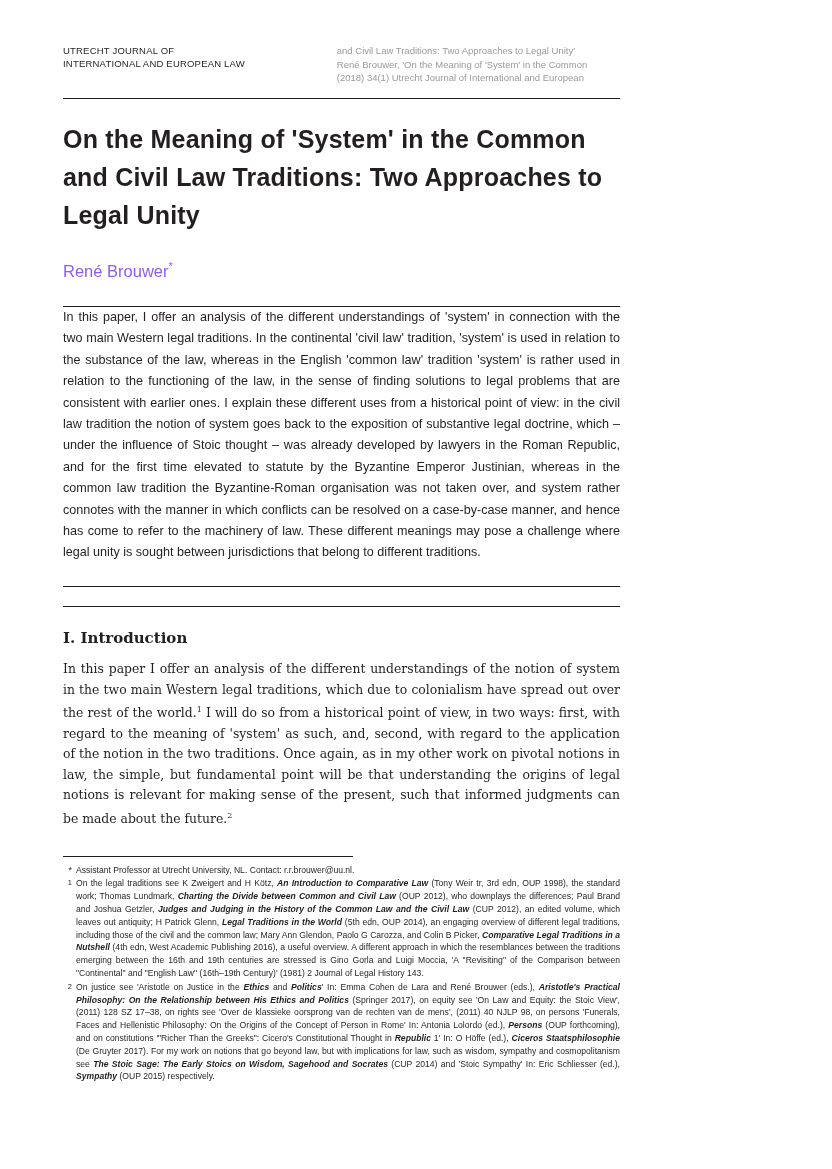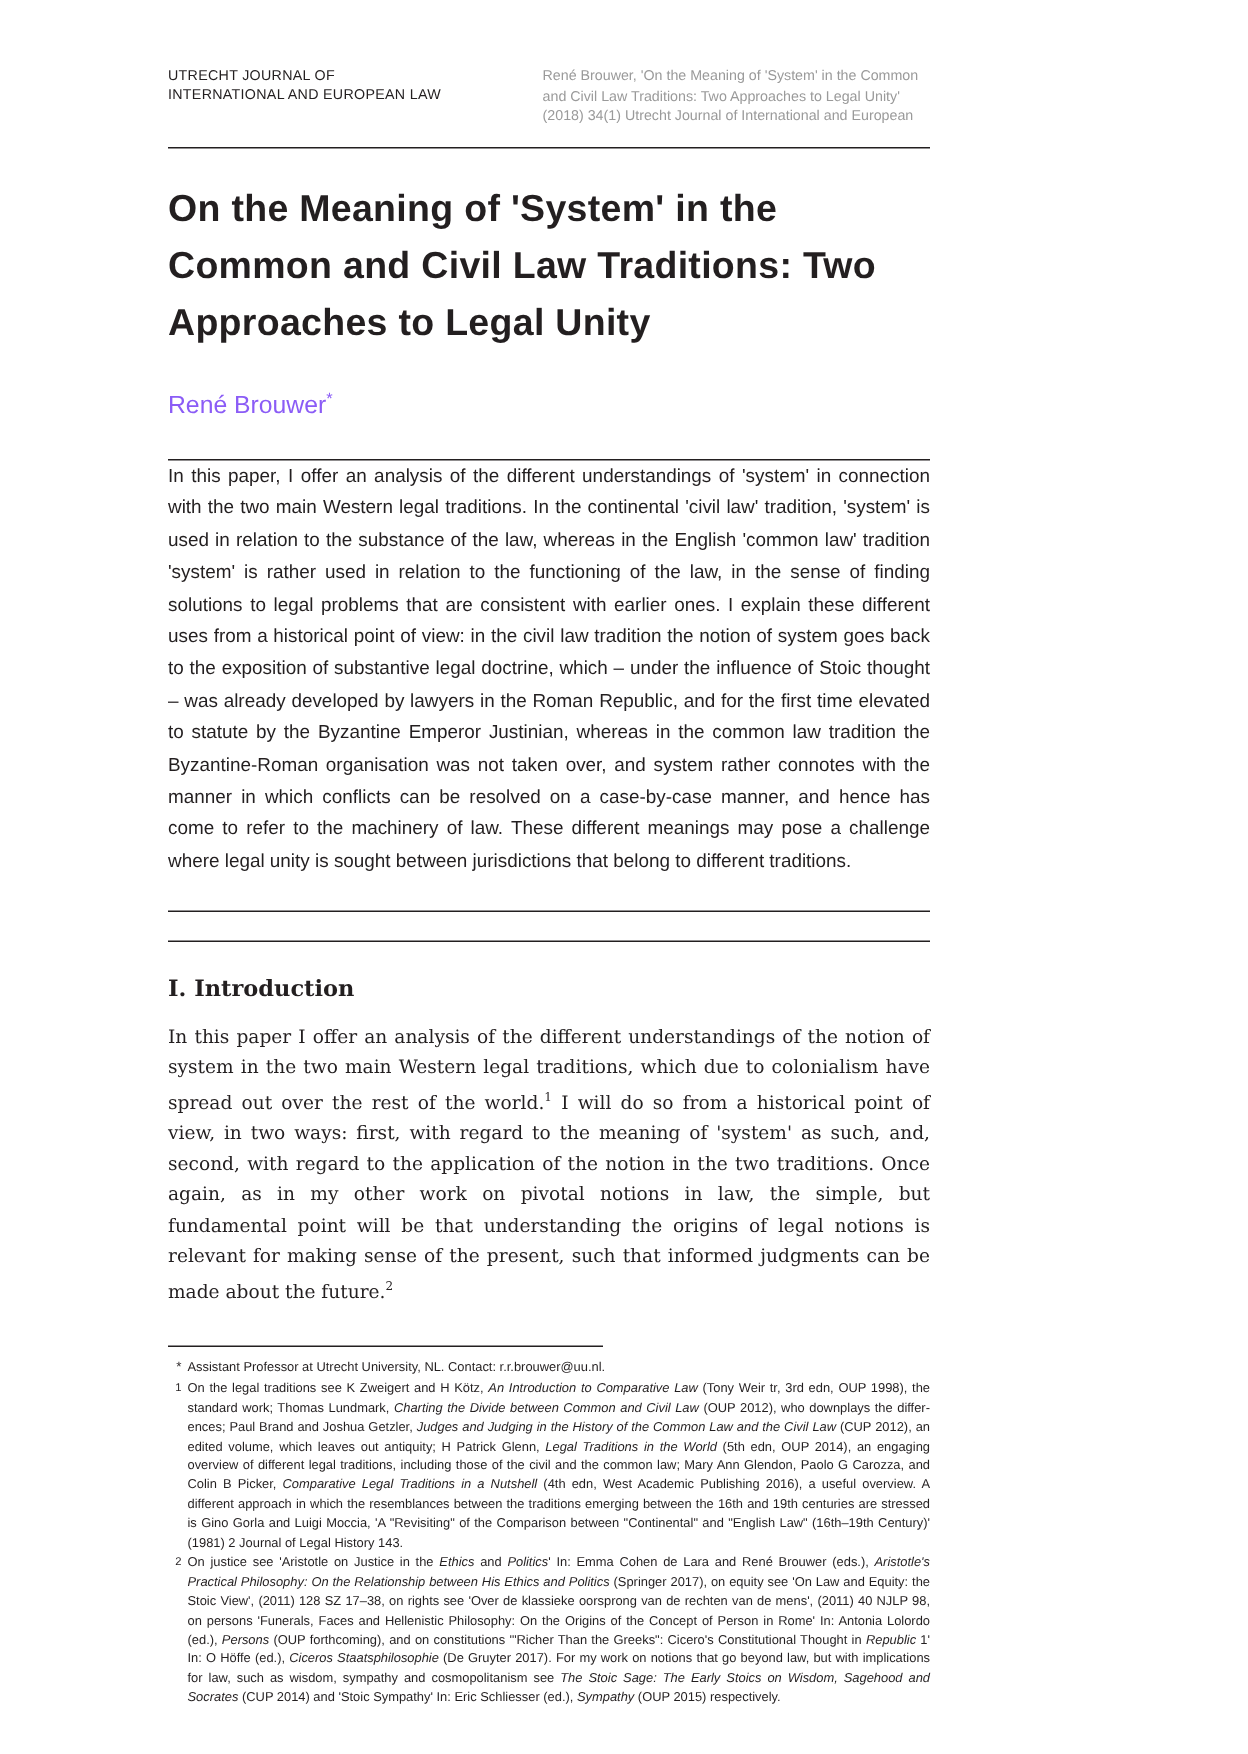--- a/index.html
+++ b/index.html
@@ -14,21 +14,21 @@
     color: #000000;
     position: relative;
     overflow: hidden;
   }
   .page {
     position: absolute;
     left: 0; top: 0;
     width: 732px;
     height: 1169px;
     box-sizing: border-box;
-    padding: 40px 112px 0 112px;
+    padding: 40px 112px 0 63px;
   }
 
   
   .runhead {
     display: flex;
     justify-content: space-between;
     align-items: flex-start;
     padding-top: 4px;
   }
   .journal-name {
@@ -152,35 +152,35 @@
     box-sizing: border-box;
     font-size: 7.5px;
     padding-top: 0px;
   }
   .fn-marker.star {
     font-size: 9px;
   }
   .fn-body {
     flex: 1;
   }
-  .fn-body i { font-style: italic; }
+  .fn-body i { font-style: italic; font-weight: bold; }
 </style>
 </head>
 <body>
 
 <div class="page">
 
   <div class="runhead">
     <div class="journal-name">
       <div>UTRECHT JOURNAL OF</div>
       <div>INTERNATIONAL AND EUROPEAN LAW</div>
     </div>
     <div class="citation">
+      <div>and Civil Law Traditions: Two Approaches to Legal Unity'</div>
       <div>René Brouwer, 'On the Meaning of 'System' in the Common</div>
-      <div>and Civil Law Traditions: Two Approaches to Legal Unity'</div>
       <div>(2018) 34(1) Utrecht Journal of International and European</div>
     </div>
   </div>
 
   <div class="rule-top"></div>
 
 
   <h1 class="title">On the Meaning of 'System' in the Common and Civil Law Traditions: Two Approaches to Legal Unity</h1>
 
   <div class="author"><span>René Brouwer</span><sup>*</sup></div>

